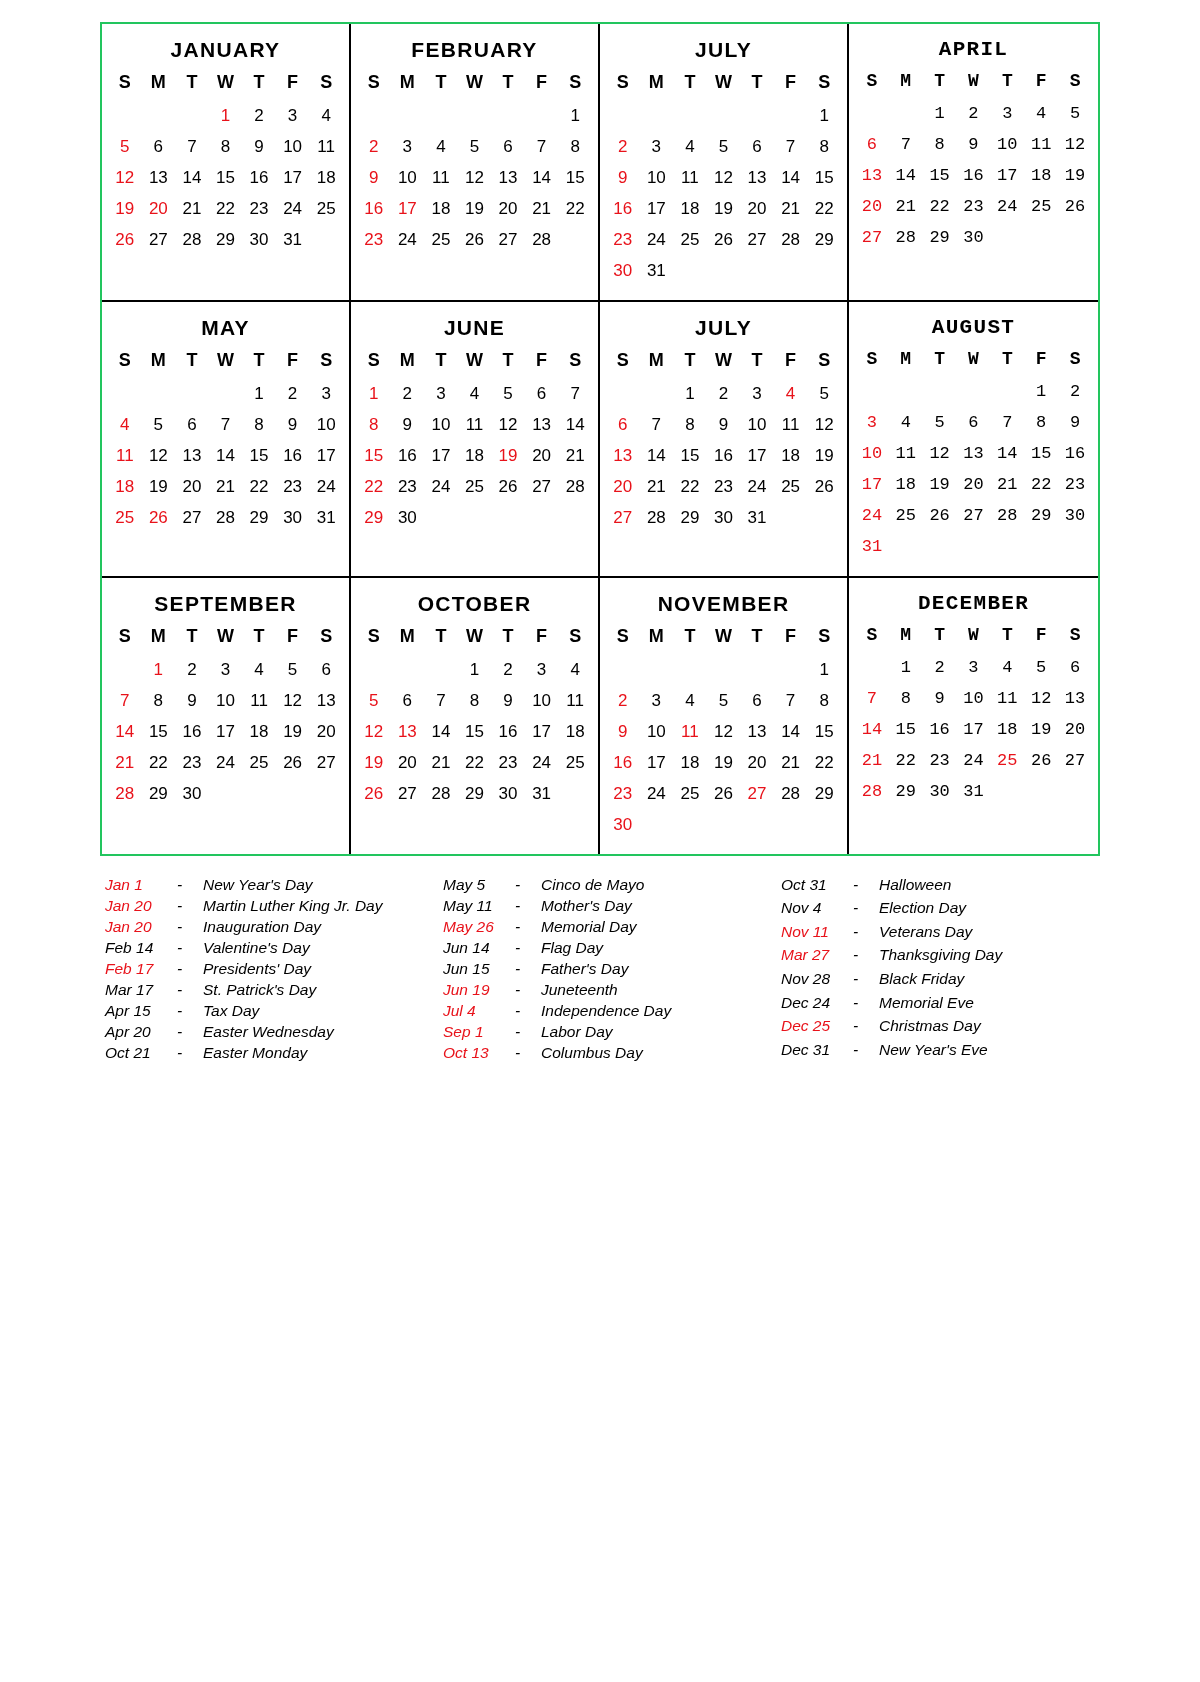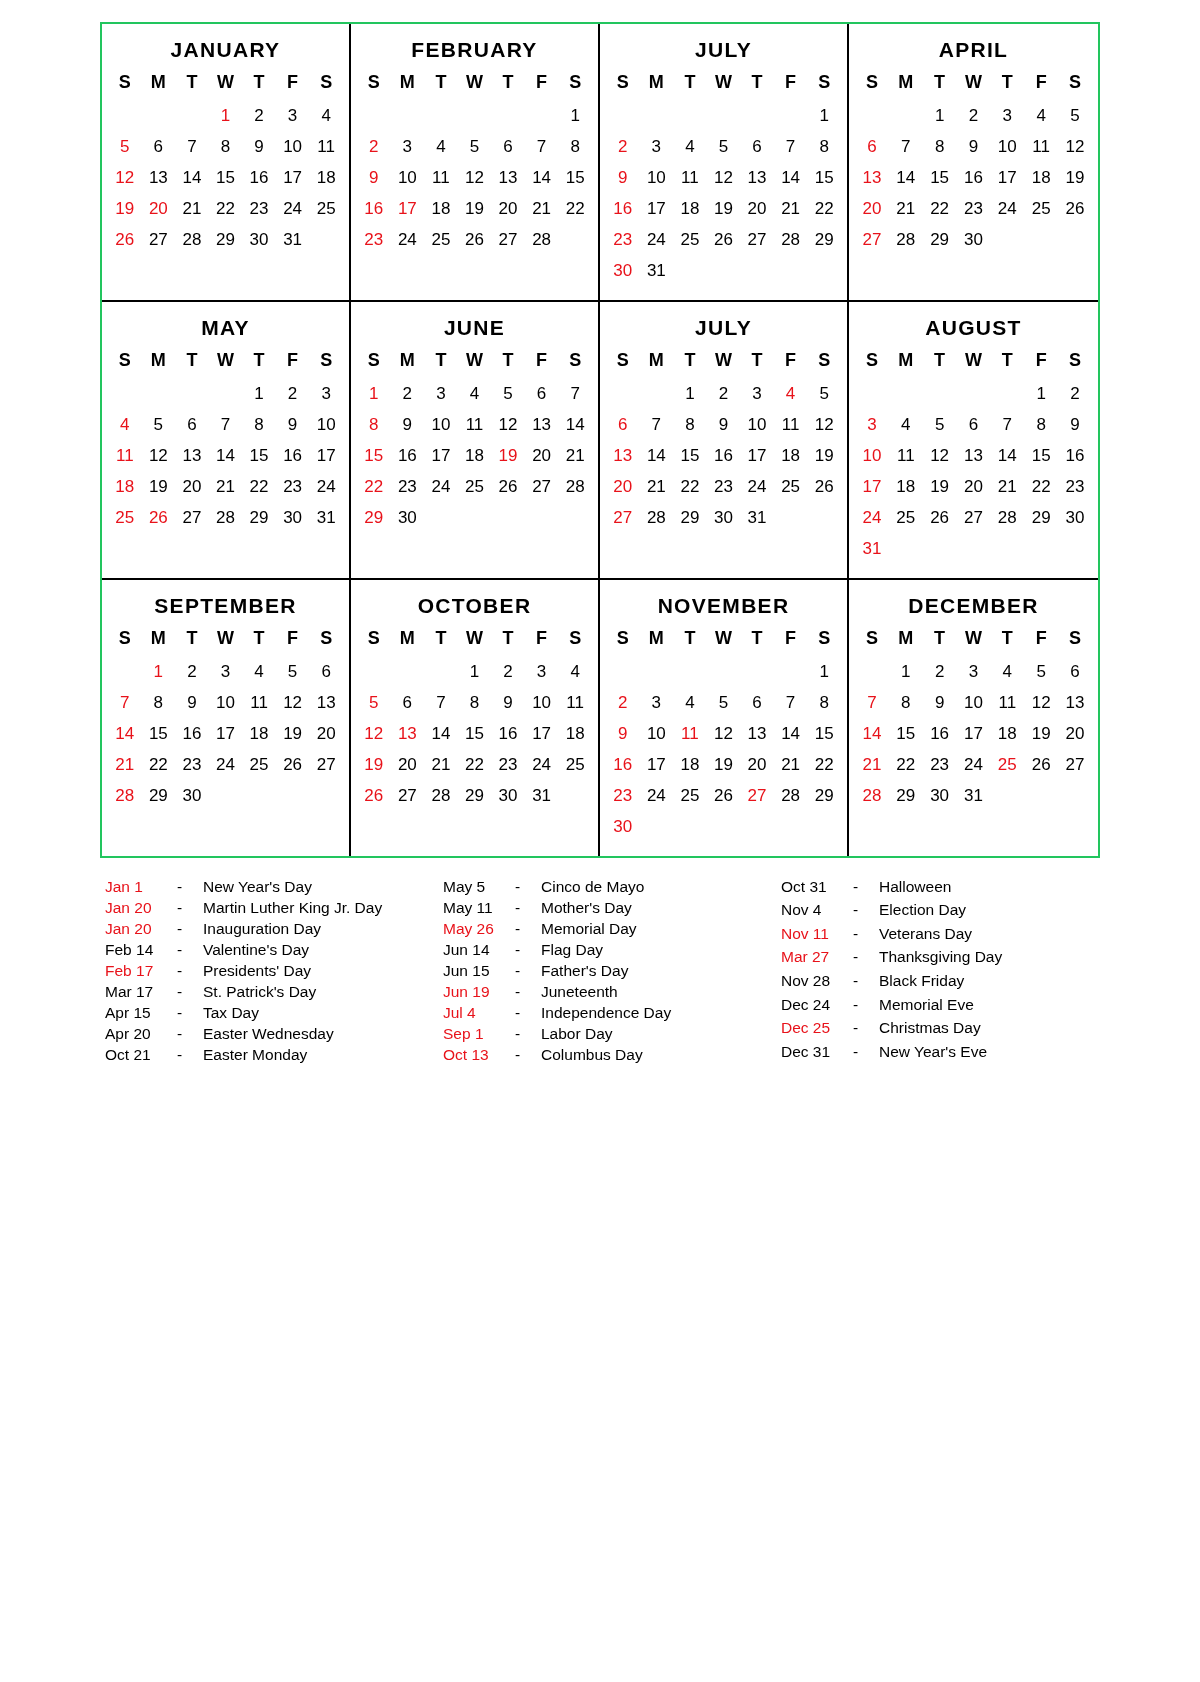--- a/index.html
+++ b/index.html
@@ -51,21 +51,21 @@
   .grid {
     display: grid;
     grid-template-columns: repeat(4, 1fr);
   }
   .month {
     border-right: 2px solid #000;
     border-bottom: 2px solid #000;
     padding: 14px 6px 14px 6px;
     min-height: 172px;
   }
-  .grid .month:nth-child(4n) { border-right: none; }
+  .grid .month:nth-child(4n) { border-right: none; font-family: Liberation Mono, monospace; }
   .grid .month:nth-child(n+9) { border-bottom: none; }
   .month-name {
     text-align: center;
     font-size: 21px;
     font-weight: bold;
     letter-spacing: 1.3px;
     margin-bottom: 10px;
   }
   table.cal {
     width: 100%;
@@ -96,20 +96,21 @@
     font-size: 19px;
     font-weight: bold;
     letter-spacing: 0.6px;
     margin-bottom: 10px;
   }
   .holiday-cols {
     display: grid;
     grid-template-columns: 1fr 1fr 1fr;
     column-gap: 14px;
     padding-left: 10px;
+    font-style: italic;
   }
   table.hol {
     border-collapse: collapse;
     width: 100%;
   }
   table.hol td {
     font-size: 15.5px;
     padding: 1.5px 0;
     white-space: nowrap;
     vertical-align: top;

